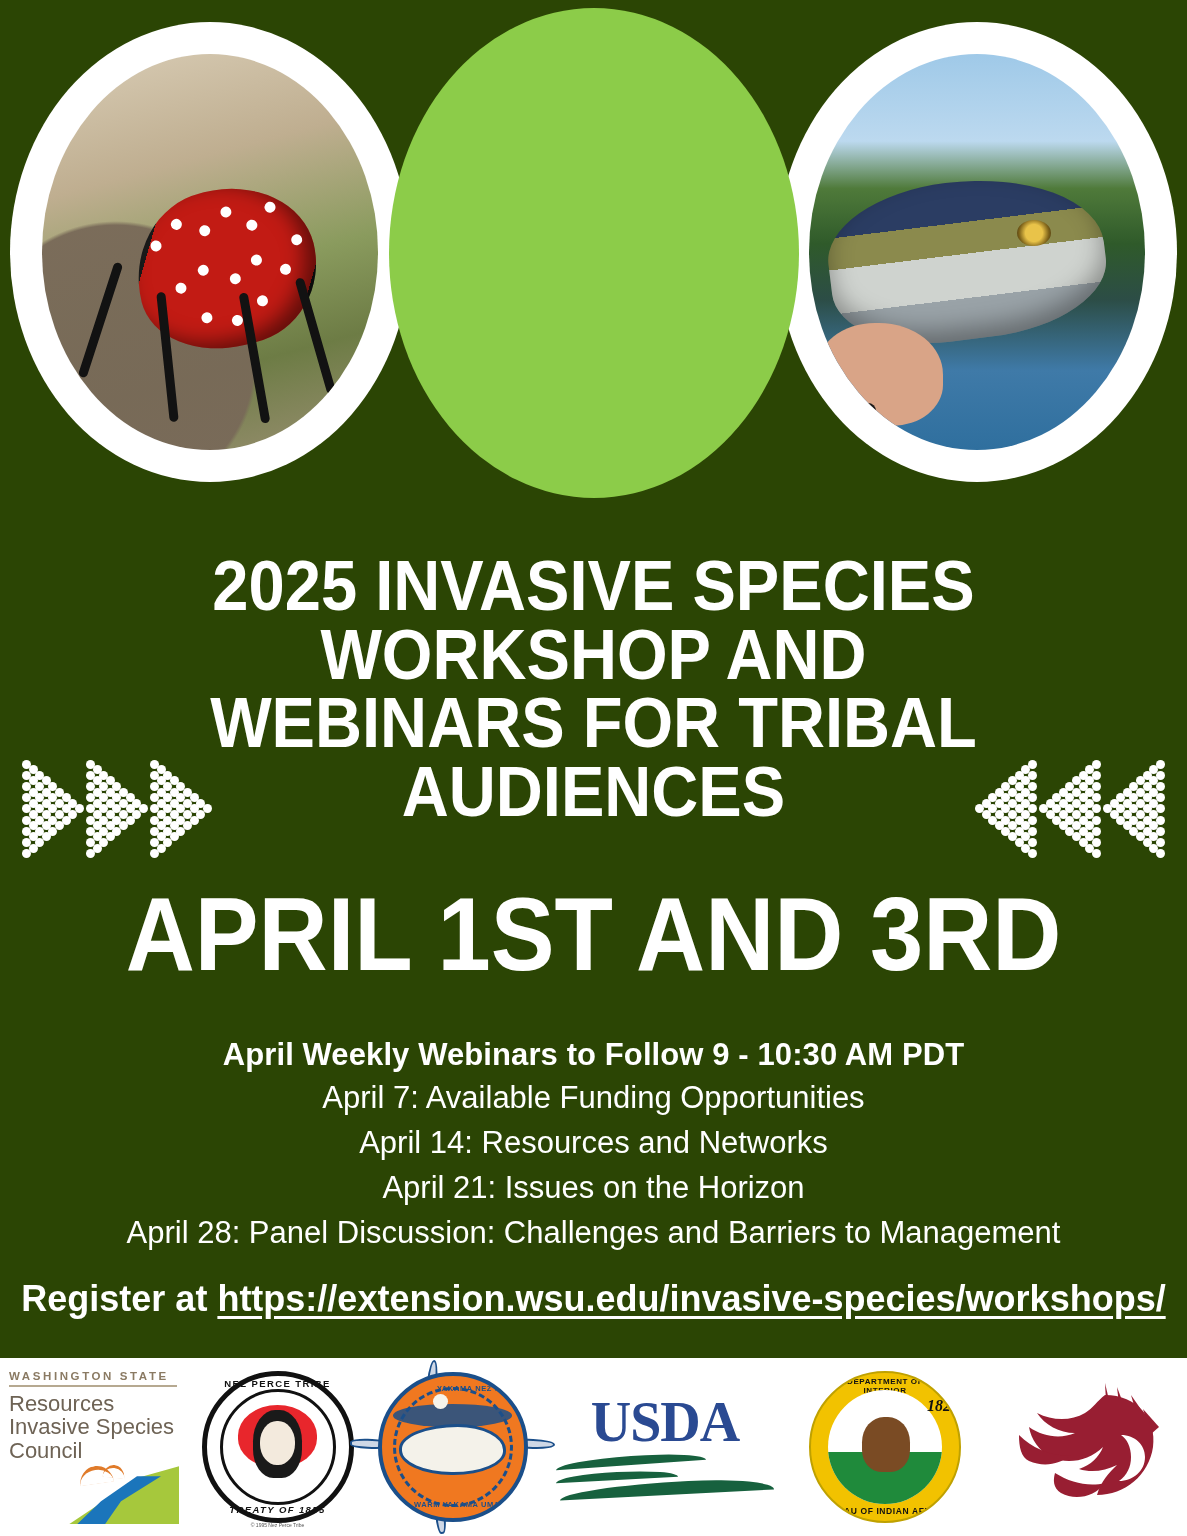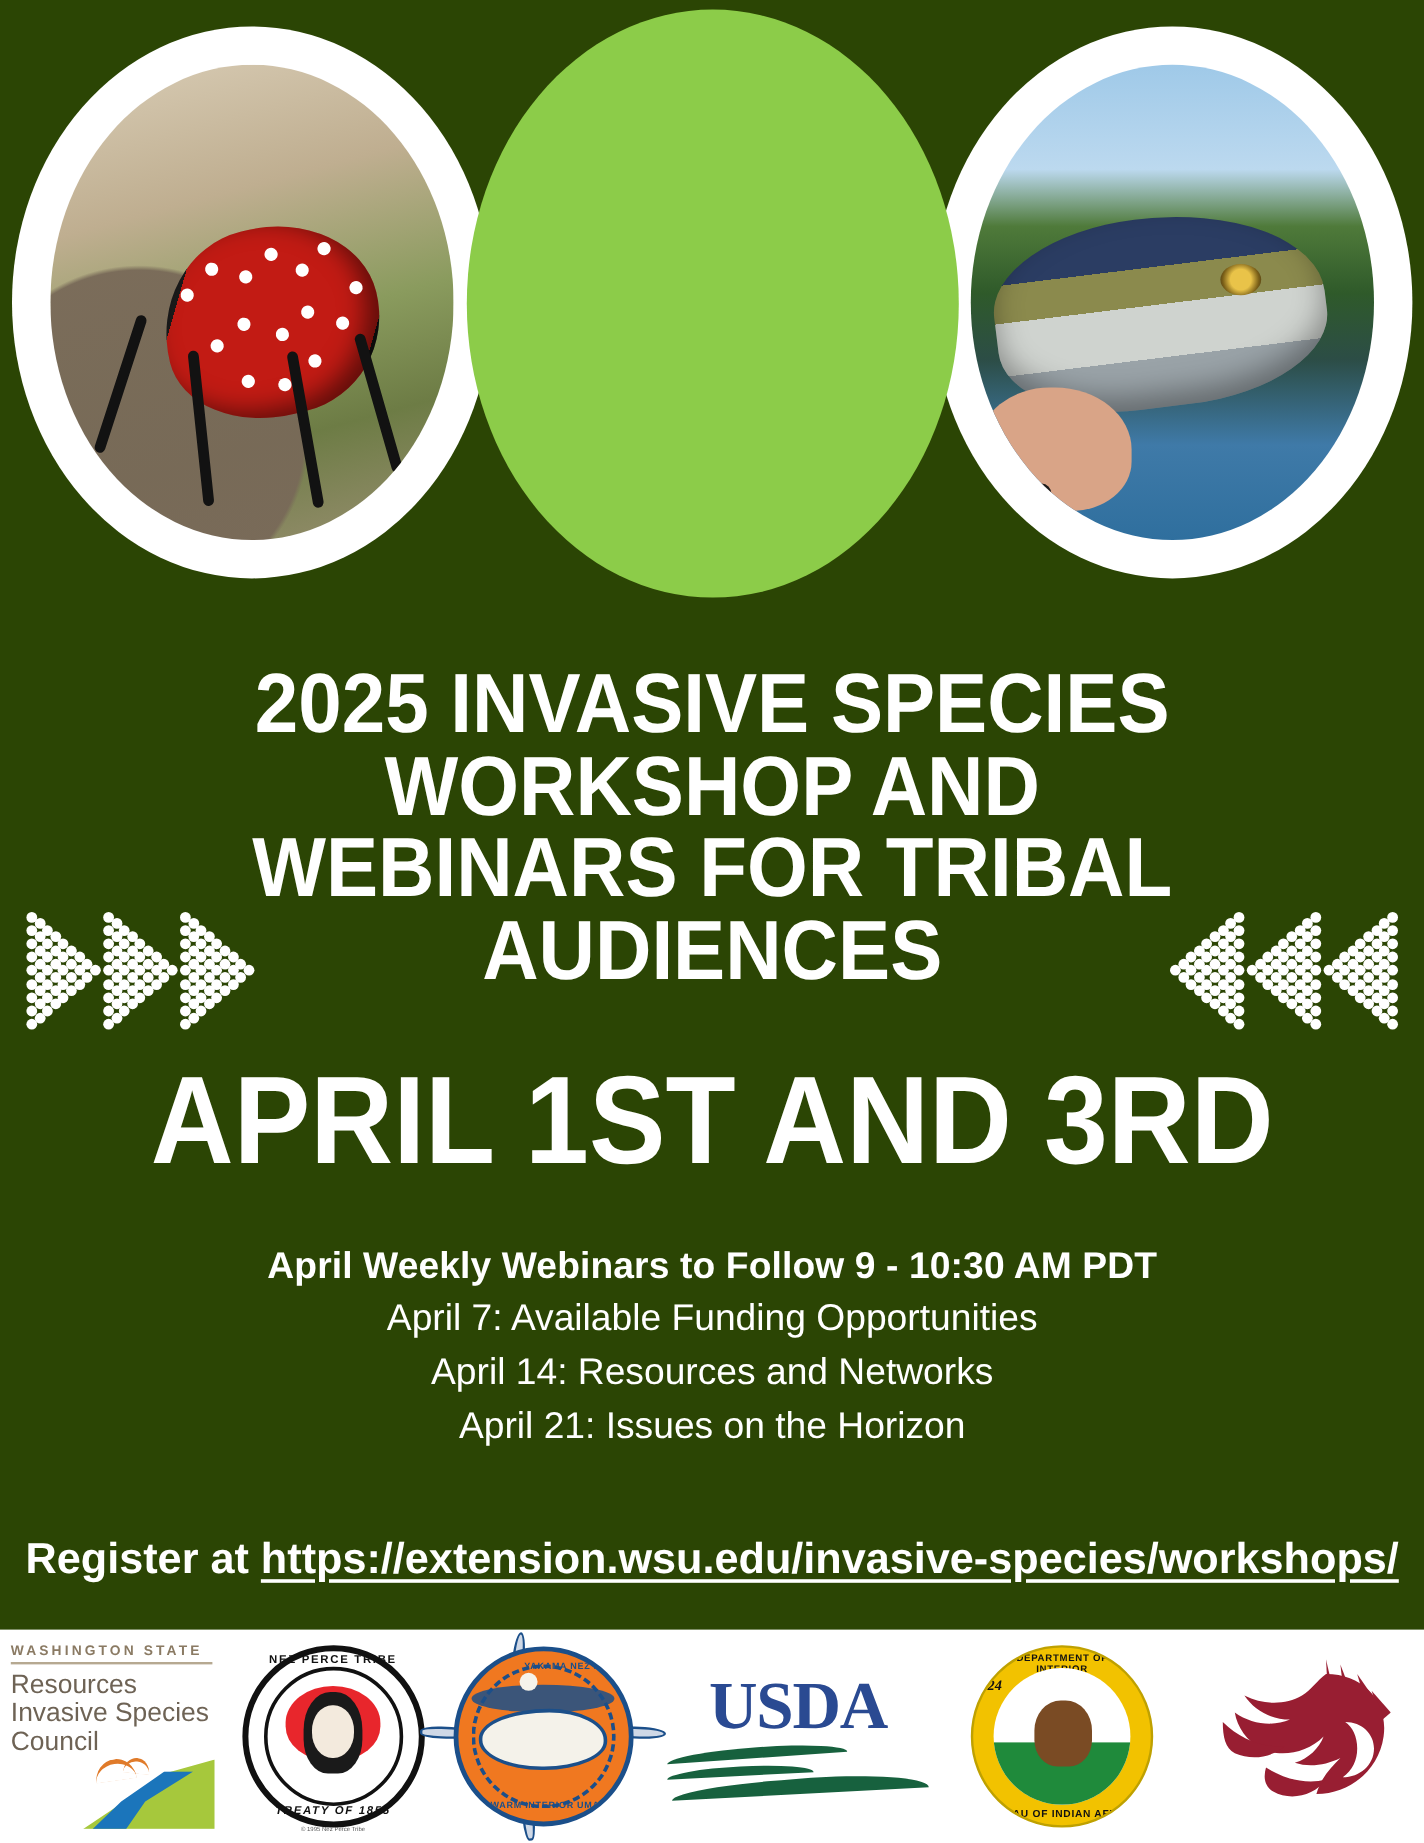--- a/index.html
+++ b/index.html
@@ -153,22 +153,22 @@
         border-radius:60% 40% 50% 50%/100% 100% 0 0;transform:skewY(-3deg);}
 
   
   .bia{width:190px;}
   .biaseal{position:relative;width:152px;height:152px;border-radius:50%;background:#f2c200;
         border:2px solid #bfa100;box-sizing:border-box;overflow:hidden;}
   .biaseal .core2{position:absolute;inset:17px;border-radius:50%;background:#fff;overflow:hidden;}
   .biaseal .grass{position:absolute;left:0;right:0;bottom:0;height:46%;background:#1f8a3b;}
   .biaseal .eagle{position:absolute;left:30%;top:24%;width:42%;height:48%;background:#7a4b24;
         border-radius:46% 46% 40% 40%;}
-  .biaseal .yr{position:absolute;left:0;right:0;top:16%;text-align:left;font-family:"Liberation Serif",serif;
-        font-style:italic;font-weight:700;font-size:12px;color:#111;}
+  .biaseal .yr{position:absolute;left:0;right:0;top:16%;text-align:right;font-family:"Liberation Serif",serif;
+        font-style:italic;font-weight:700;font-size:16px;color:#111;}
   .biaseal .arct{position:absolute;left:0;right:0;top:4px;text-align:center;font-size:8px;font-weight:700;
         color:#111;letter-spacing:.6px;}
   .biaseal .arcb{position:absolute;left:0;right:0;bottom:5px;text-align:center;font-size:8.5px;font-weight:700;
         color:#111;letter-spacing:.6px;}
 
   
   .wsu{flex:1;}
   .coug{position:relative;width:150px;height:140px;}
   .coug svg{width:100%;height:100%;display:block;}
 </style>
@@ -565,20 +565,21 @@
       </div>
   </div>
 
   <div class="bigdate">APRIL 1ST AND 3RD</div>
 
   <div class="details">
     <div class="lead">April Weekly Webinars to Follow 9 - 10:30 AM PDT</div>
     <div class="row">April 7: Available Funding Opportunities</div>
     <div class="row">April 14: Resources and Networks</div>
     <div class="row">April 21: Issues on the Horizon</div>
+    <div class="row">April 28: Panel Discussion: Challenges and Barriers to Management</div>
   </div>
 
   <div class="register">
     <span>Register at </span><span class="url">https://extension.wsu.edu/invasive-species/workshops/</span>
   </div>
 
   <div class="logobar">
 
     <div class="logo wisc">
       <div class="wrap">
@@ -615,21 +616,21 @@
       <div class="feather" style="left:62px;top:2px;transform:rotate(6deg)"></div>
       <div class="feather" style="left:70px;bottom:2px;transform:rotate(-6deg)"></div>
       <div class="feather" style="left:2px;top:64px;transform:rotate(92deg)"></div>
       <div class="feather" style="right:2px;top:64px;transform:rotate(92deg)"></div>
       <div class="critseal">
         <div class="ring2"></div>
         <div class="txt t">YAKAMA  NEZ PERCE</div>
         <div class="wave"></div>
         <div class="moon"></div>
         <div class="fishb"></div>
-        <div class="txt b">WARM INTERIOR  UMATILLA</div>
+        <div class="txt b">WARM YAKAMA  UMATILLA</div>
       </div>
     </div>
 
     <div class="logo usda">
       <div class="word">USDA</div>
       <div class="fields">
         <div class="f1"></div>
         <div class="f2"></div>
         <div class="f3"></div>
       </div>

